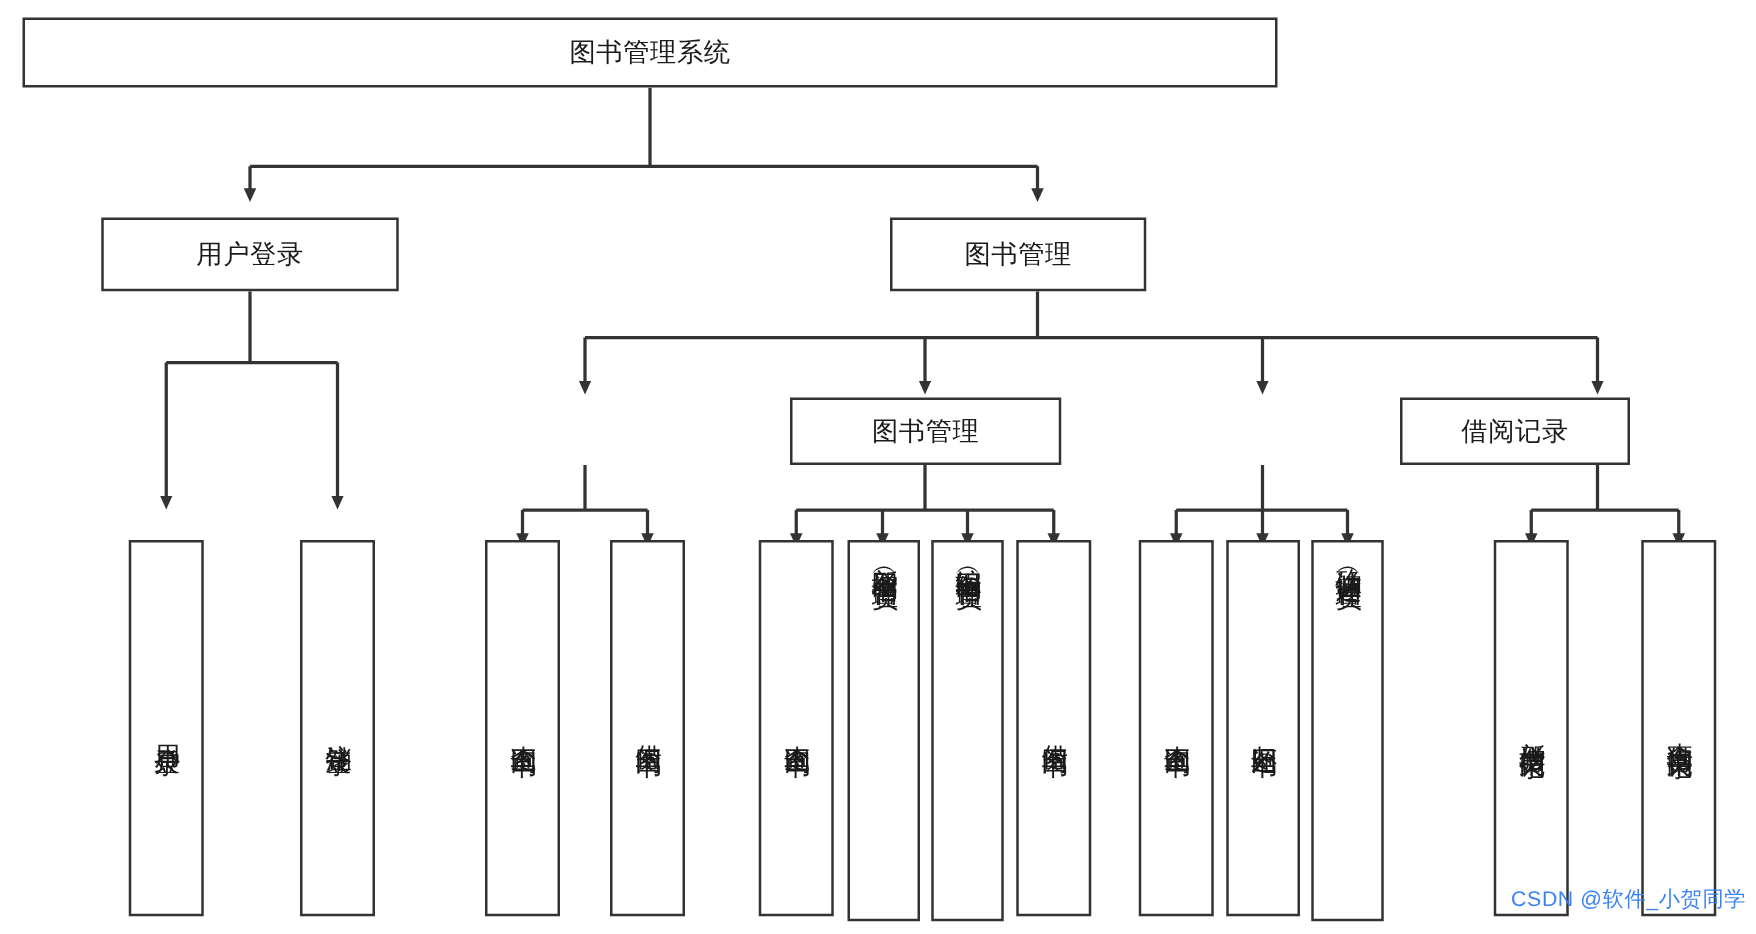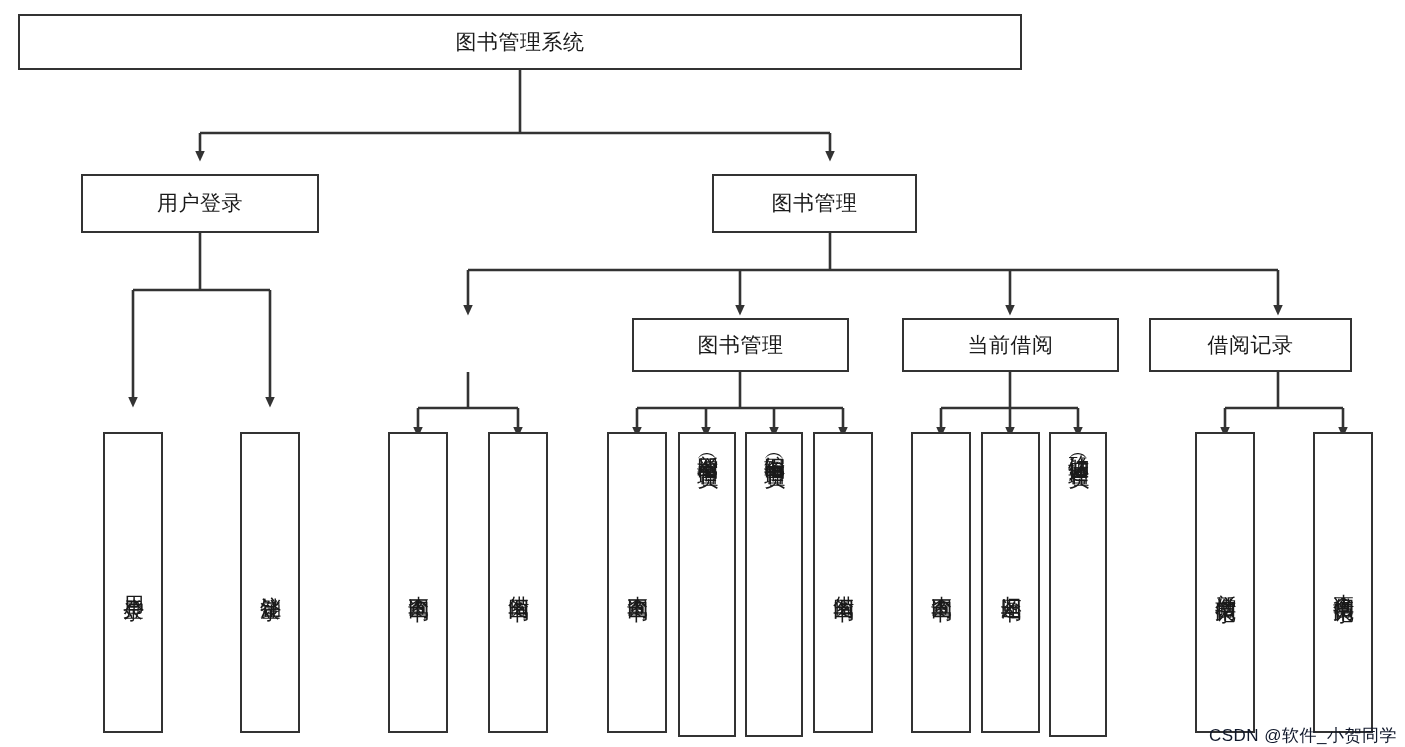--- a/index.html
+++ b/index.html
@@ -60,23 +60,23 @@
   }
   .node.vertical.top-aligned {
     align-items: flex-start;
   }
   .node.vertical.top-aligned .node-label {
     margin-top: 4px;
   }
   #watermark {
     position: absolute;
     right: 8px;
-    bottom: 0;
+    bottom: 16px;
     font-size: 17px;
-    color: #0f172a;
+    color: #3b82f6;
     letter-spacing: 0.5px;
     z-index: 5;
     white-space: nowrap;
   }
 </style>
 </head>
 <body>
 
 <div id="canvas">
 
@@ -140,25 +140,22 @@
 
   <div class="node" style="left:712px; top:174px; width:205px; height:59px;">
     <span class="node-label">图书管理</span>
   </div>
 
 
   <div class="node" style="left:632px; top:318px; width:217px; height:54px;">
     <span class="node-label">图书管理</span>
   </div>
 
-  <div class="node" style="left:902px; top:318px; width:217px; height:54px;">
-    <span class="node-label">当前借阅</span>
-  </div>
-
-  <div class="node" style="left:1149px; top:318px; width:203px; height:54px;">
+
+  <div class="node" style="left:1120px; top:318px; width:184px; height:54px;">
     <span class="node-label">借阅记录</span>
   </div>
 
   <div class="node vertical" style="left:103px; top:432px; width:60px; height:301px;">
     <span class="node-label">用户登录</span>
   </div>
 
   <div class="node vertical" style="left:240px; top:432px; width:60px; height:301px;">
     <span class="node-label">注销登录</span>
   </div>

